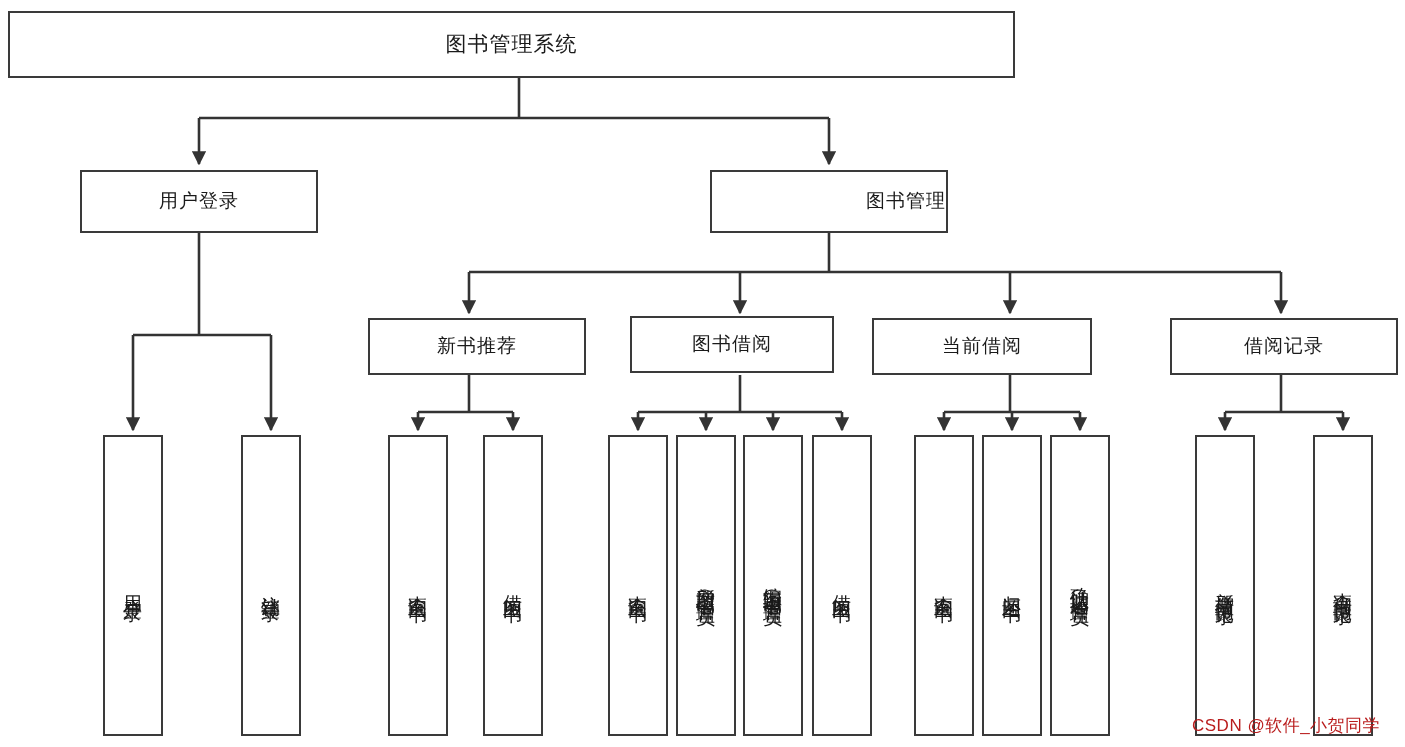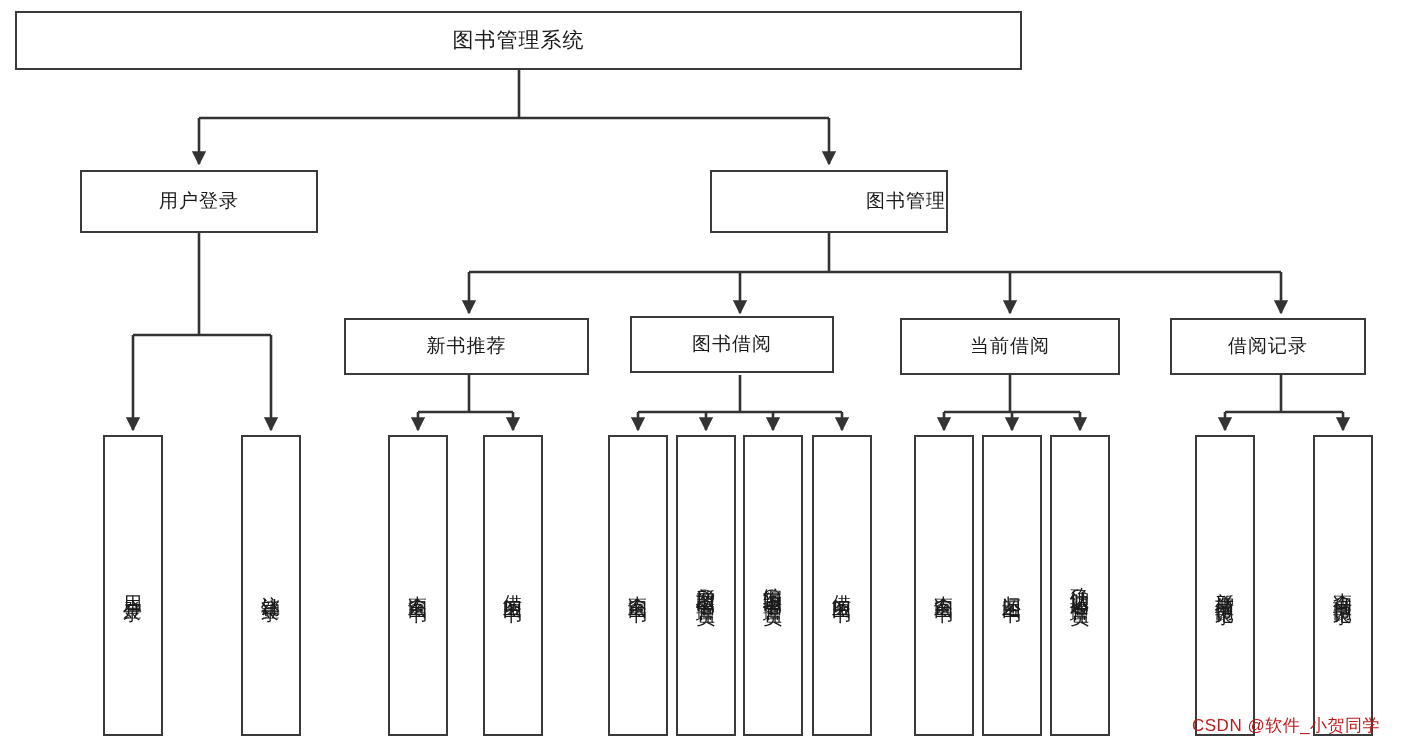--- a/index.html
+++ b/index.html
@@ -123,41 +123,41 @@
       <path d="M 1012 412 L 1012 430" marker-end="url(#arrow)"></path>
       <path d="M 1080 412 L 1080 430" marker-end="url(#arrow)"></path>
 
       <path d="M 1281 375 L 1281 412"></path>
       <path d="M 1225 412 L 1343 412"></path>
       <path d="M 1225 412 L 1225 430" marker-end="url(#arrow)"></path>
       <path d="M 1343 412 L 1343 430" marker-end="url(#arrow)"></path>
     </g>
   </svg>
 
-  <div class="node node-root" style="left:15px; top:11px; width:1007px; height:59px;">
+  <div class="node node-root" style="left:8px; top:11px; width:1007px; height:67px;">
     <span class="lbl">图书管理系统</span>
   </div>
 
   <div class="node node-l2" style="left:80px; top:170px; width:238px; height:63px;">
     <span class="lbl">用户登录</span>
   </div>
   <div class="node node-l2" style="left:710px; top:170px; width:238px; height:63px;justify-content:flex-end;">
     <span class="lbl">图书管理</span>
   </div>
 
-  <div class="node node-l3" style="left:344px; top:318px; width:245px; height:57px;font-family:Liberation Serif, serif;">
+  <div class="node node-l3" style="left:368px; top:318px; width:218px; height:57px;font-family:Liberation Serif, serif;">
     <span class="lbl">新书推荐</span>
   </div>
   <div class="node node-l3" style="left:630px; top:316px; width:204px; height:57px;">
     <span class="lbl">图书借阅</span>
   </div>
-  <div class="node node-l3" style="left:900px; top:318px; width:220px; height:57px;">
+  <div class="node node-l3" style="left:872px; top:318px; width:220px; height:57px;">
     <span class="lbl">当前借阅</span>
   </div>
-  <div class="node node-l3" style="left:1170px; top:318px; width:196px; height:57px;">
+  <div class="node node-l3" style="left:1170px; top:318px; width:228px; height:57px;">
     <span class="lbl">借阅记录</span>
   </div>
 
   <div class="node node-leaf" style="left:103px; top:435px; width:60px; height:301px;">
     <span class="lbl">用户登录</span>
   </div>
   <div class="node node-leaf" style="left:241px; top:435px; width:60px; height:301px;">
     <span class="lbl">注销登录</span>
   </div>
 

